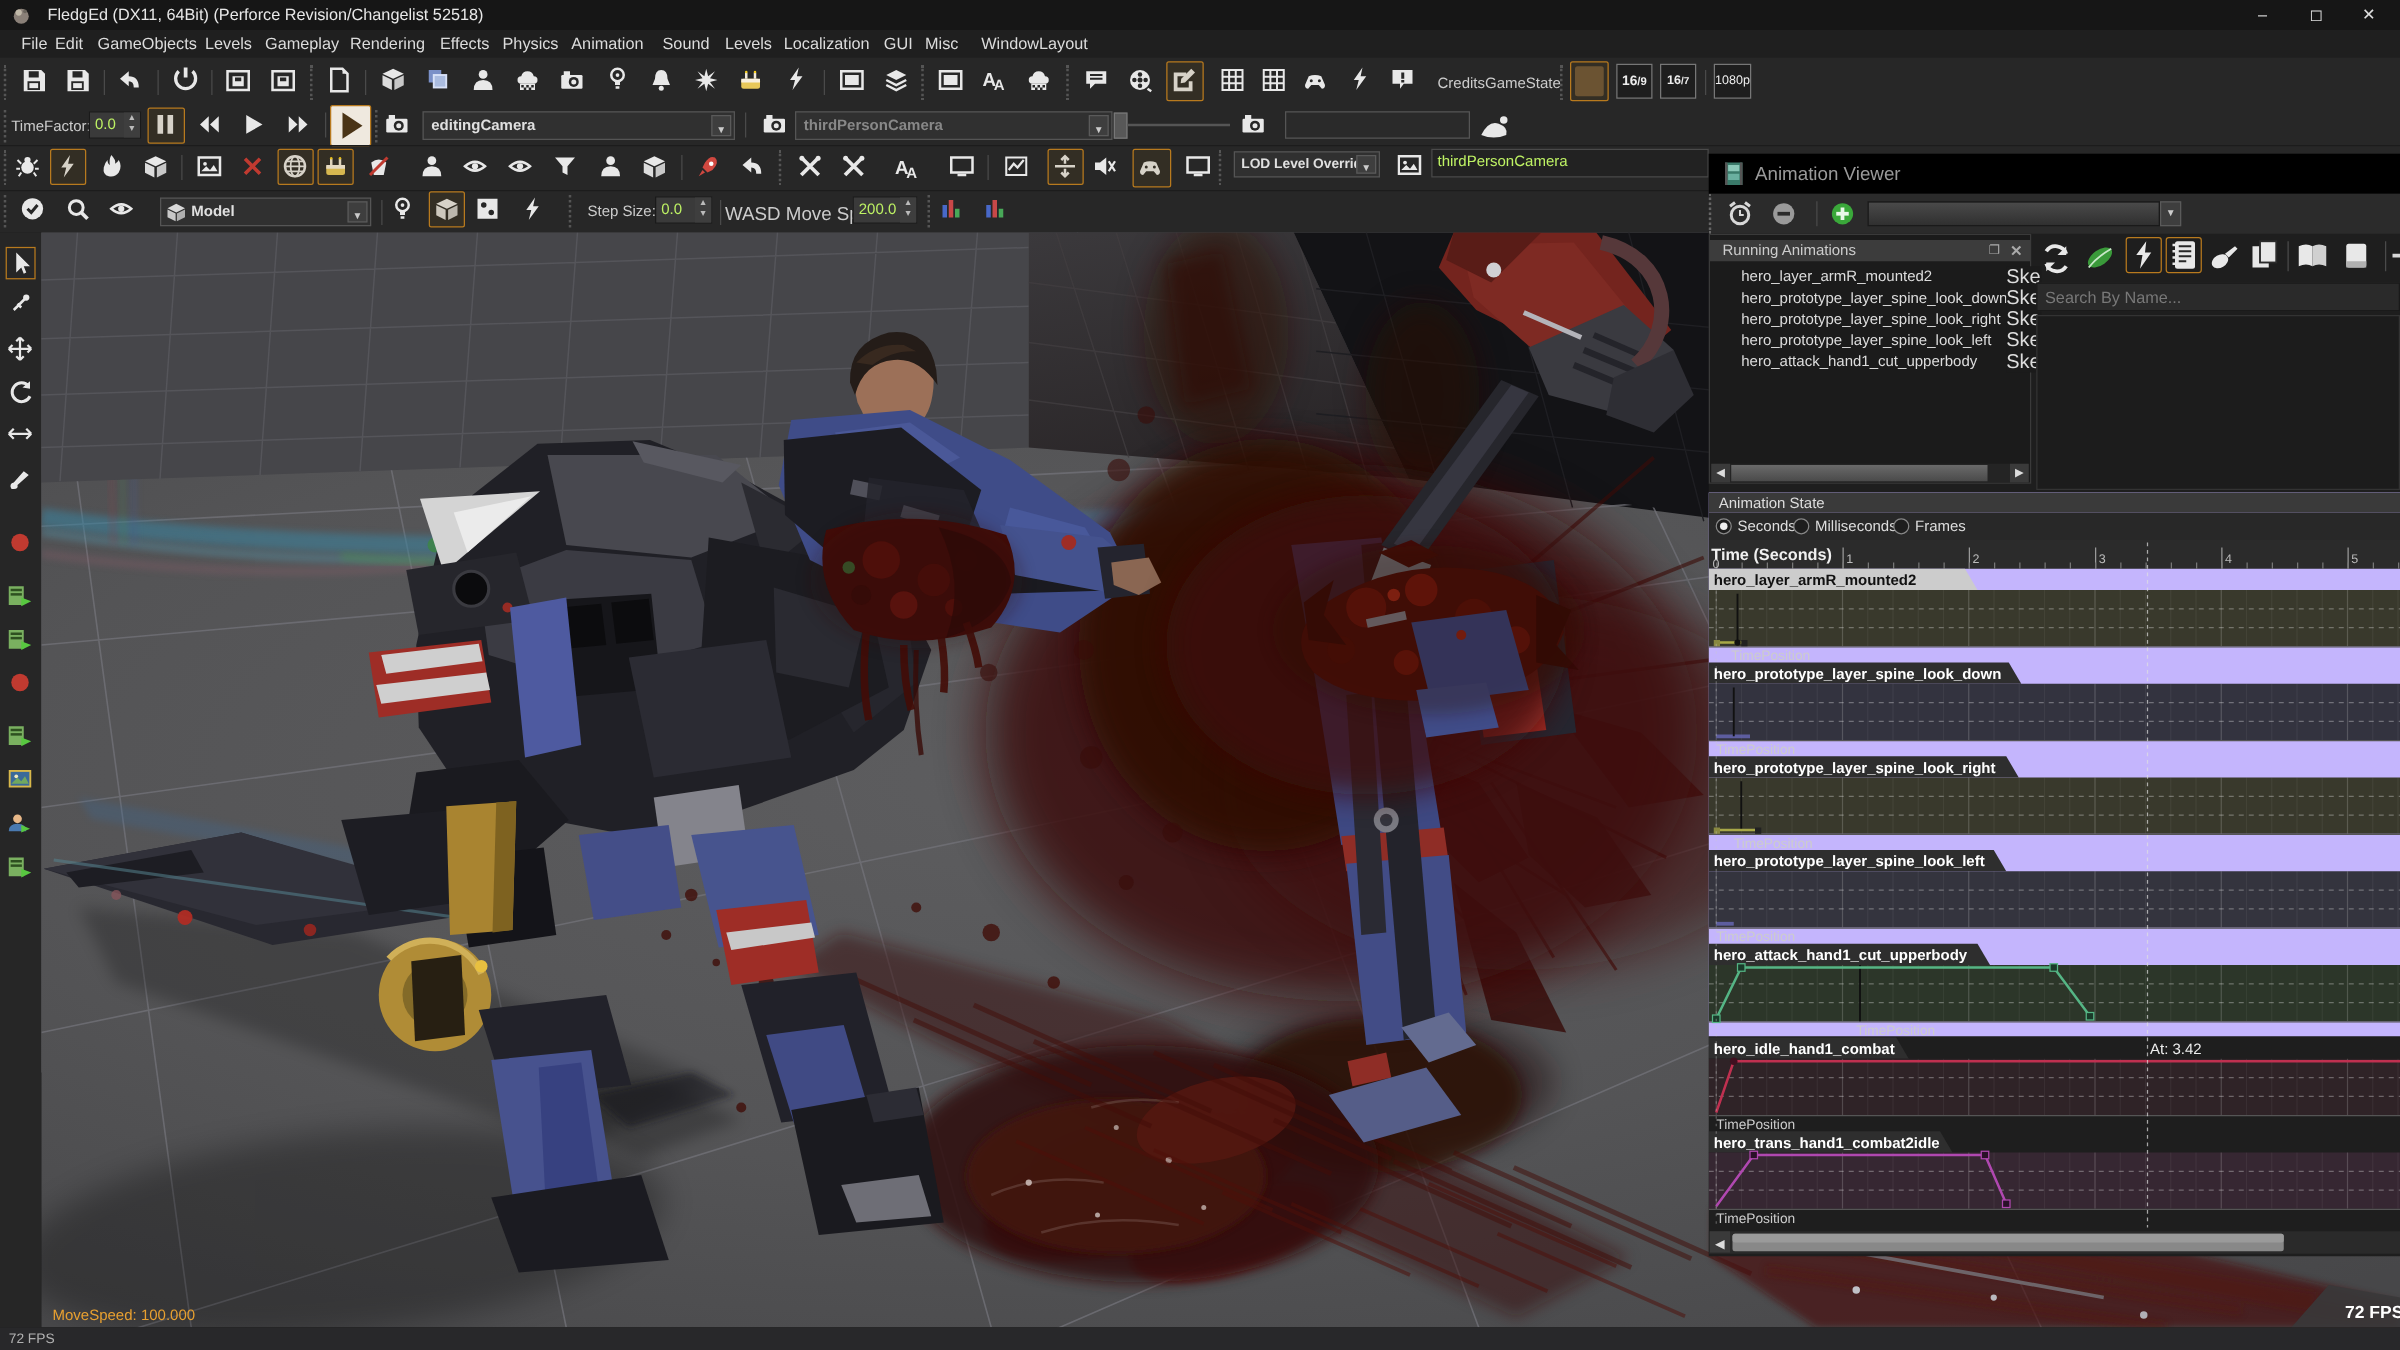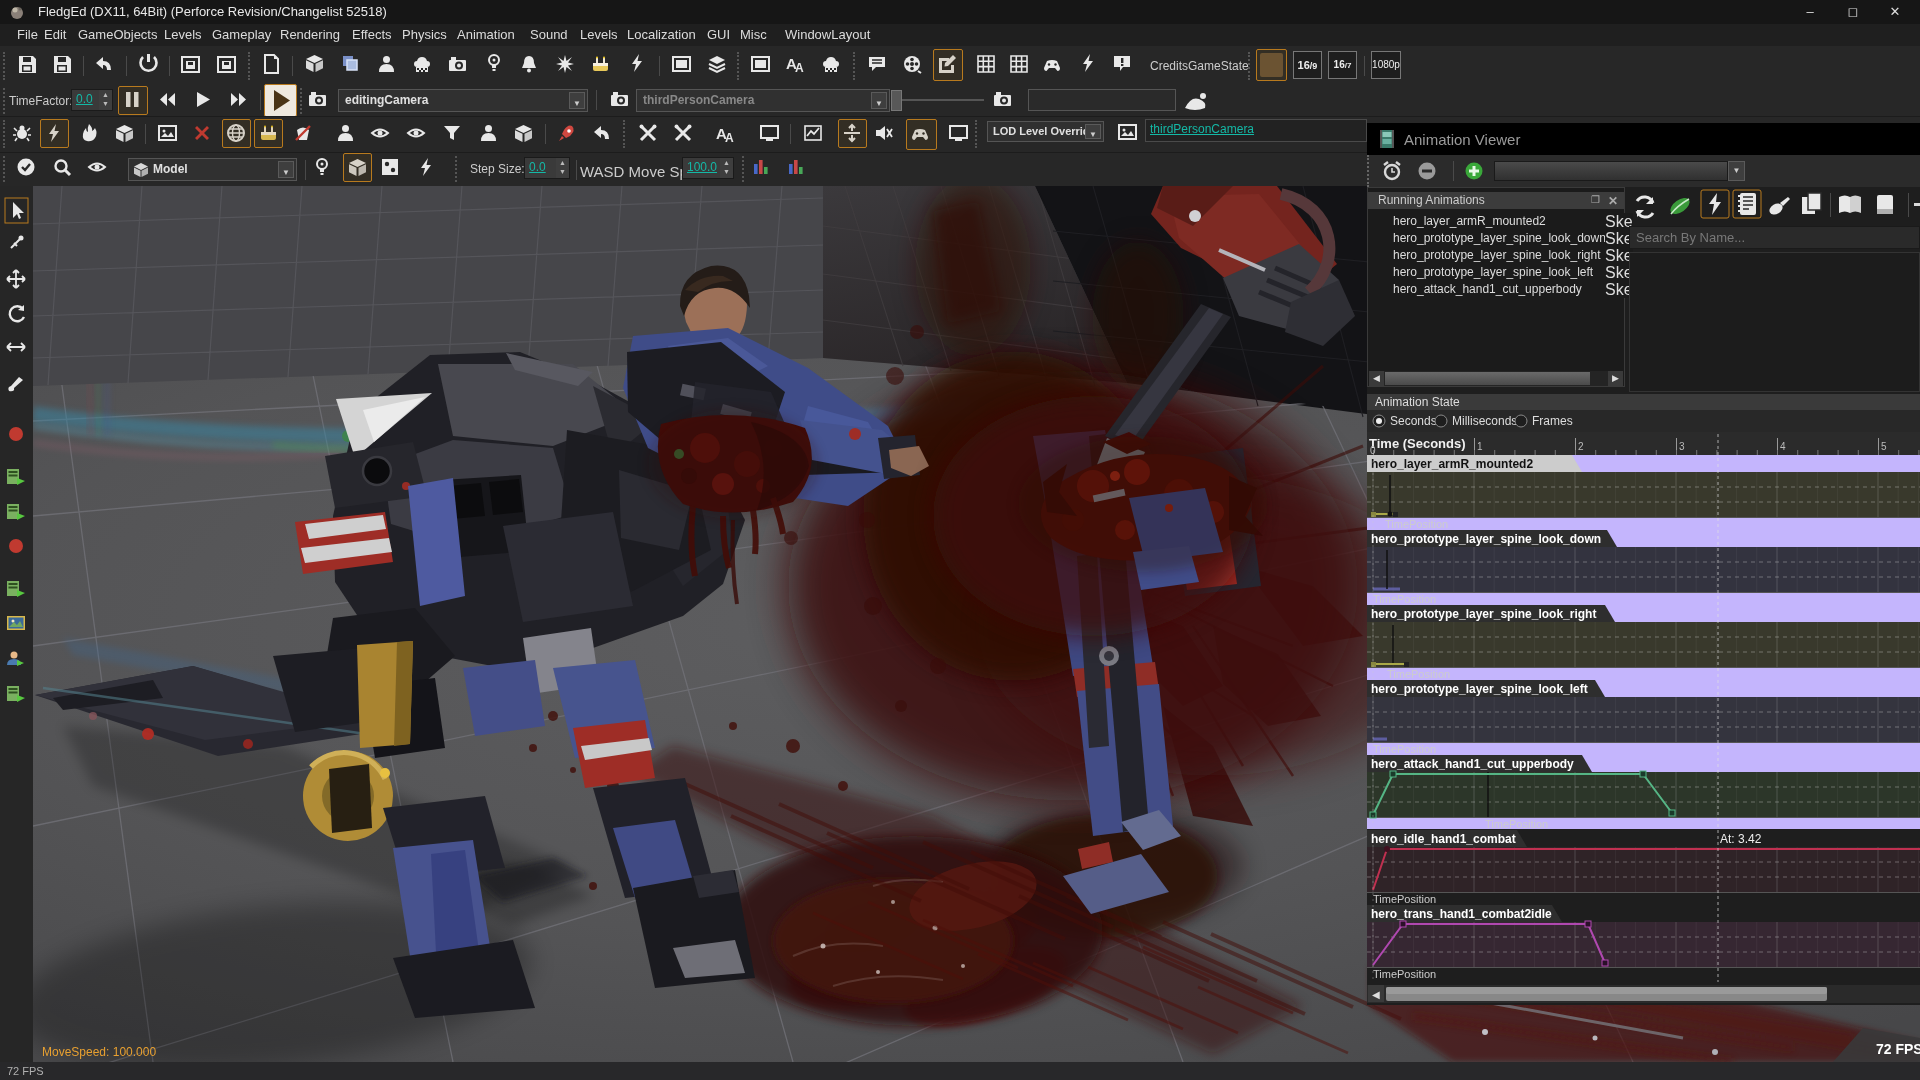--- a/index.html
+++ b/index.html
@@ -12,21 +12,21 @@
 #titlebar .title { position:absolute; left:38px; top:4px; }
 .winbtn { position:absolute; top:2px; width:30px; height:20px; color:#ddd; font-size:13px; text-align:center; line-height:20px; }
 
 #menubar { position:absolute; top:24px; left:0; width:1920px; height:22px; background:#1f1f1f; color:#dcdcdc; font-size:13px; }
 #menubar span { position:absolute; top:3px; }
 
 #toolbars { position:absolute; top:46px; left:0; width:1920px; height:140px; background:#272727; }
 .vsep { position:absolute; width:1px; background:#4a4a4a; }
 .dsep { position:absolute; width:2px; border-left:2px dotted #555; }
 .obox { position:absolute; border:1px solid #b87a1e; border-radius:2px; background:rgba(120,85,20,0.15); }
-.inp { position:absolute; background:#3a3a3a; border:1px solid #1a1a1a; color:#14b8a6; font-size:12px; padding:2px 4px;text-decoration:underline; }
+.inp { position:absolute; background:#3a3a3a; border:1px solid #1a1a1a; color:#bef264; font-size:12px; padding:2px 4px; }
 .drop { position:absolute; background:#303030; border:1px solid #555; color:#e0e0e0; font-size:12px;font-weight:bold; }
 .droparrow { position:absolute; right:2px; top:2px; bottom:2px; width:16px; background:#3e3e3e; border:1px solid #5a5a5a; color:#ccc; font-size:8px; text-align:center; }
 .lbl { position:absolute; color:#cccccc; font-size:12px; }
 
 #sidebar { position:absolute; top:186px; left:0; width:33px; height:876px; background:#262626; }
 
 #viewport { position:absolute; top:186px; left:33px; width:1887px; height:672px; background:#4f4f52; }
 
 #rpanel { position:absolute; left:1367px; top:123px; width:553px; height:882px; background:#1e1e1e; font-size:12px; }
 
@@ -418,21 +418,21 @@
         </svg>
     </div>
     <div class="vsep" style="left:305px;top:114px;height:20px"></div>
     <div class="obox" style="left:343px;top:107px;width:29px;height:29px"></div>
     <div class="dsep" style="left:455px;top:110px;height:26px"></div>
     <span class="lbl" style="left:470px;top:116px">Step Size:</span>
     <div class="inp" style="left:524px;top:111px;width:46px;height:22px">0.0</div>
     <div style="position:absolute;left:556px;top:112px;width:13px;height:20px;background:#3e3e3e;color:#bbb;font-size:7px;text-align:center;line-height:9px">▲<br>▼</div>
     <div class="vsep" style="left:576px;top:114px;height:20px"></div>
     <span class="lbl" style="left:580px;top:117px;font-size:15px">WASD Move Speed:</span>
-    <div class="inp" style="left:682px;top:111px;width:52px;height:22px">100.0</div>
+    <div class="inp" style="left:682px;top:111px;width:52px;height:22px">200.0</div>
     <div style="position:absolute;left:720px;top:112px;width:13px;height:20px;background:#3e3e3e;color:#bbb;font-size:7px;text-align:center;line-height:9px">▲<br>▼</div>
     <div class="dsep" style="left:742px;top:110px;height:26px"></div>
   </div>
   <div id="sidebar">
     <svg width="33" height="876" style="position:absolute;top:0;left:0">
       <rect x="5" y="12" width="23" height="25" fill="none" stroke="#b87a1e"></rect>
       <path d="M13 16 L13 32 L17 28 L19 33 L21 32 L19 27 L24 27Z" fill="#e8e8e8"></path>
       <path d="M11 62 L15 58 L22 51 M14 57 l3 3" stroke="#e8e8e8" stroke-width="2" fill="none"></path>
         <circle cx="21" cy="52" r="2.5" fill="#e8e8e8"></circle>
       <g transform="translate(7,84)">

